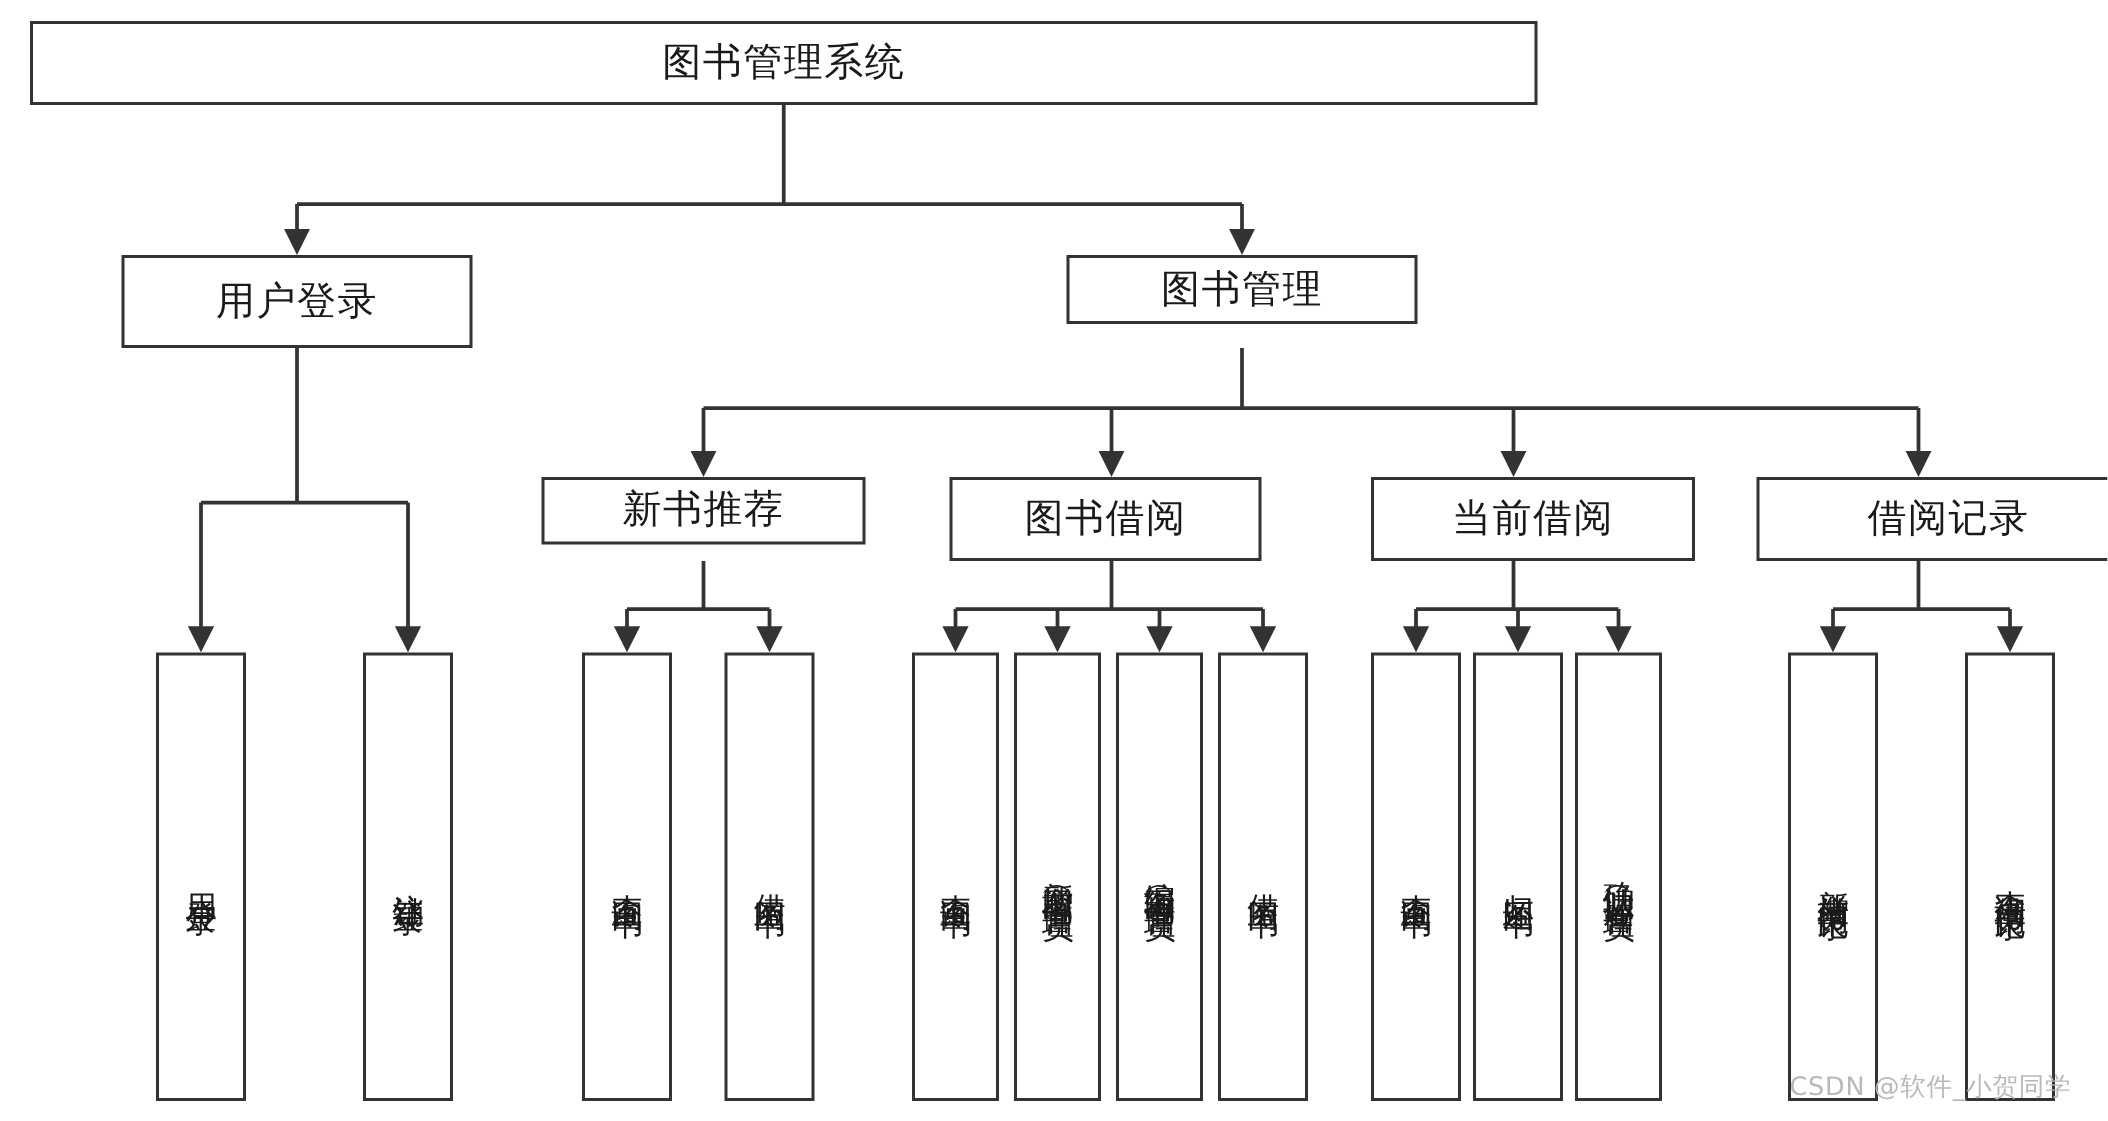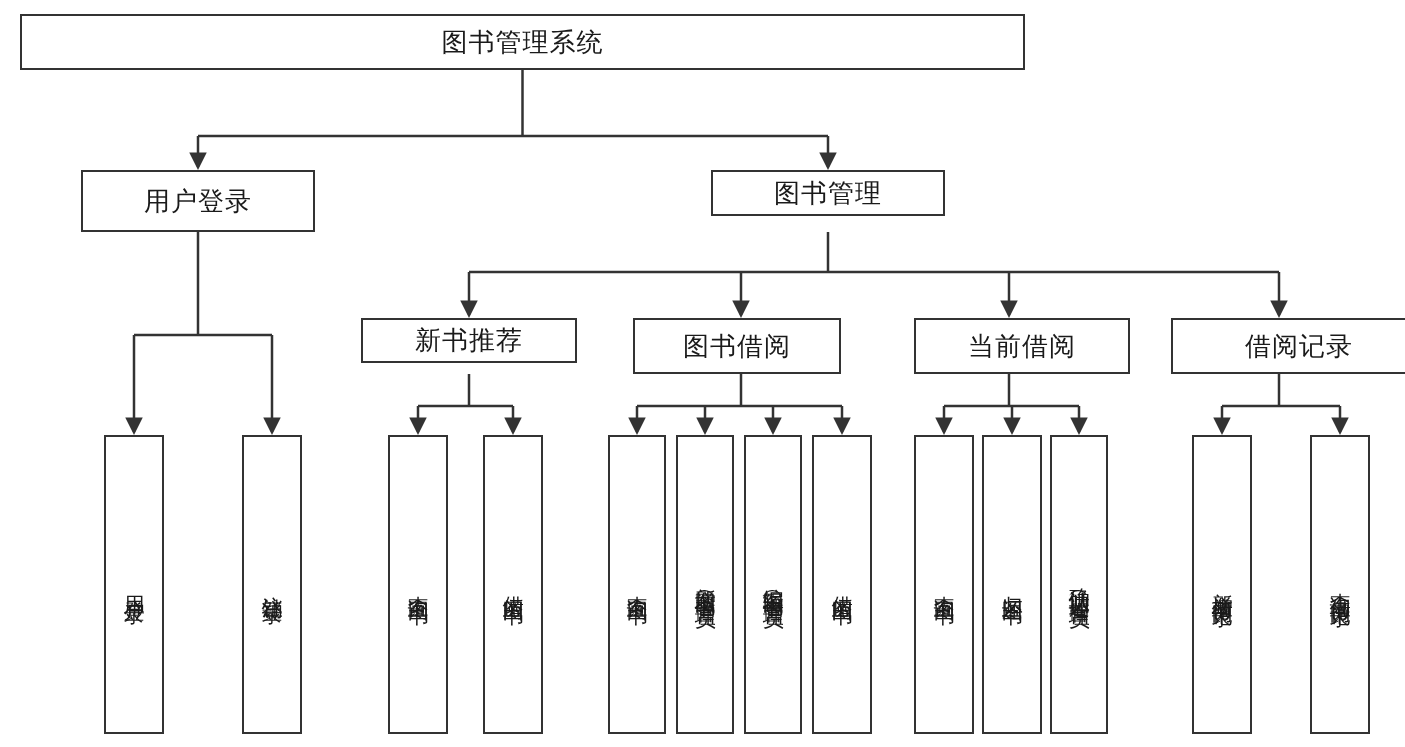--- a/index.html
+++ b/index.html
@@ -167,13 +167,14 @@
       <div class="node v" style="left: 1050px; top: 435px; width: 58px; height: 299px;">
         <span class="label">确认归还（管理员）</span>
       </div>
       <div class="node v" style="left: 1192px; top: 435px; width: 60px; height: 299px;">
         <span class="label">新增借阅记录</span>
       </div>
       <div class="node v" style="left: 1310px; top: 435px; width: 60px; height: 299px;">
         <span class="label">查询借阅记录</span>
       </div>
     </div>
+  <div class="watermark" style="left:1193px; top:713px;">CSDN @软件_小贺同学</div>
 </div>
 
 </body></html>

